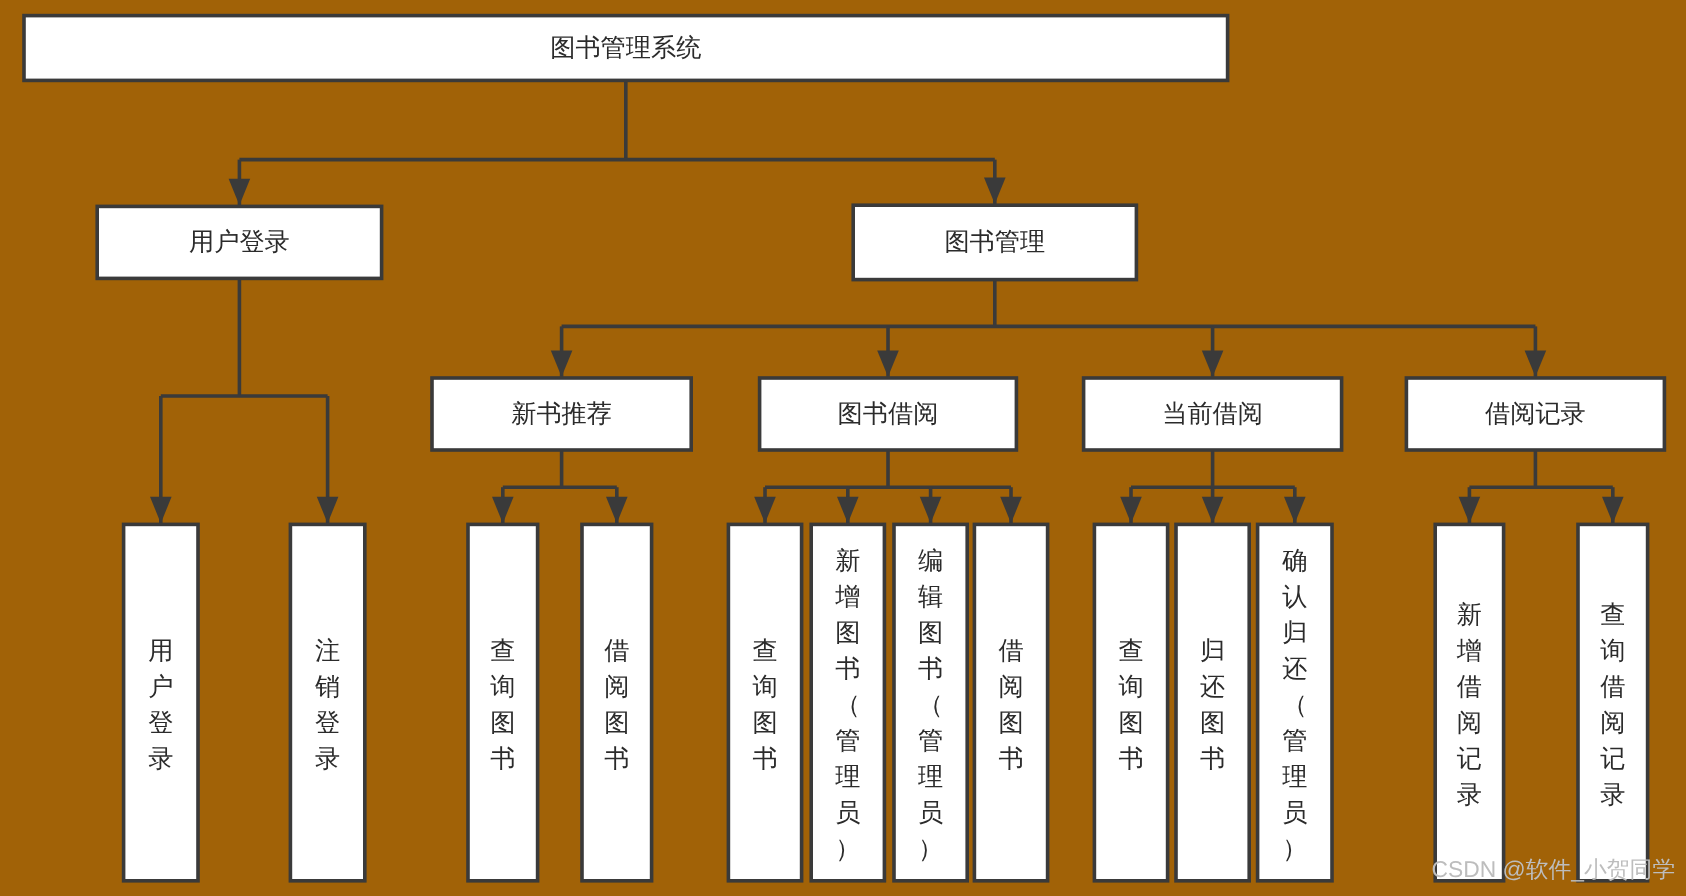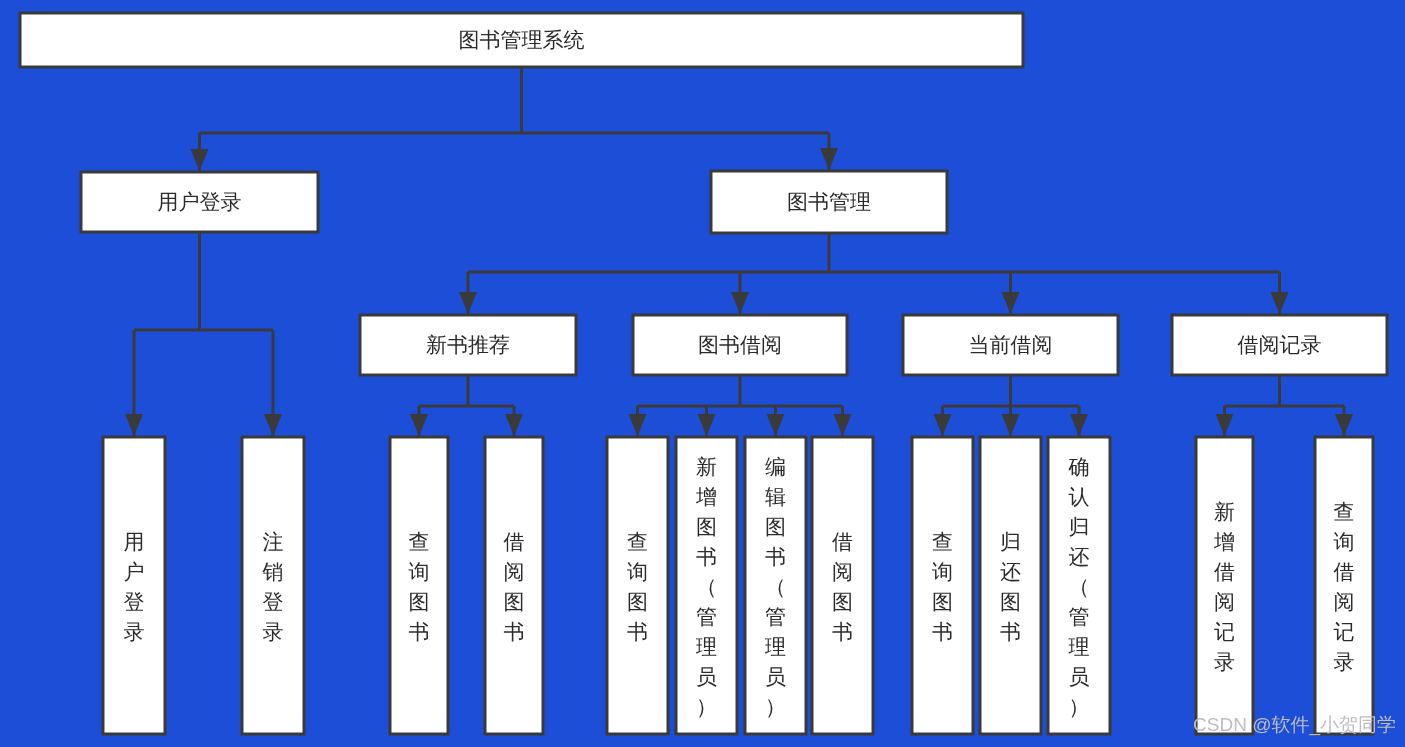--- a/index.html
+++ b/index.html
@@ -10,21 +10,21 @@
   body {
     width: 1405px;
     height: 747px;
     font-family: "Liberation Sans", "DejaVu Sans", sans-serif;
     overflow: hidden;
   }
   #diagram-root {
     position: relative;
     width: 1405px;
     height: 747px;
-    background: #1d4ed8;
+    background: #a16207;
   }
   svg.diagram-canvas {
     position: absolute;
     left: 0;
     top: 0;
     width: 1405px;
     height: 747px;
   }
   .node-box {
     fill: #ffffff;

